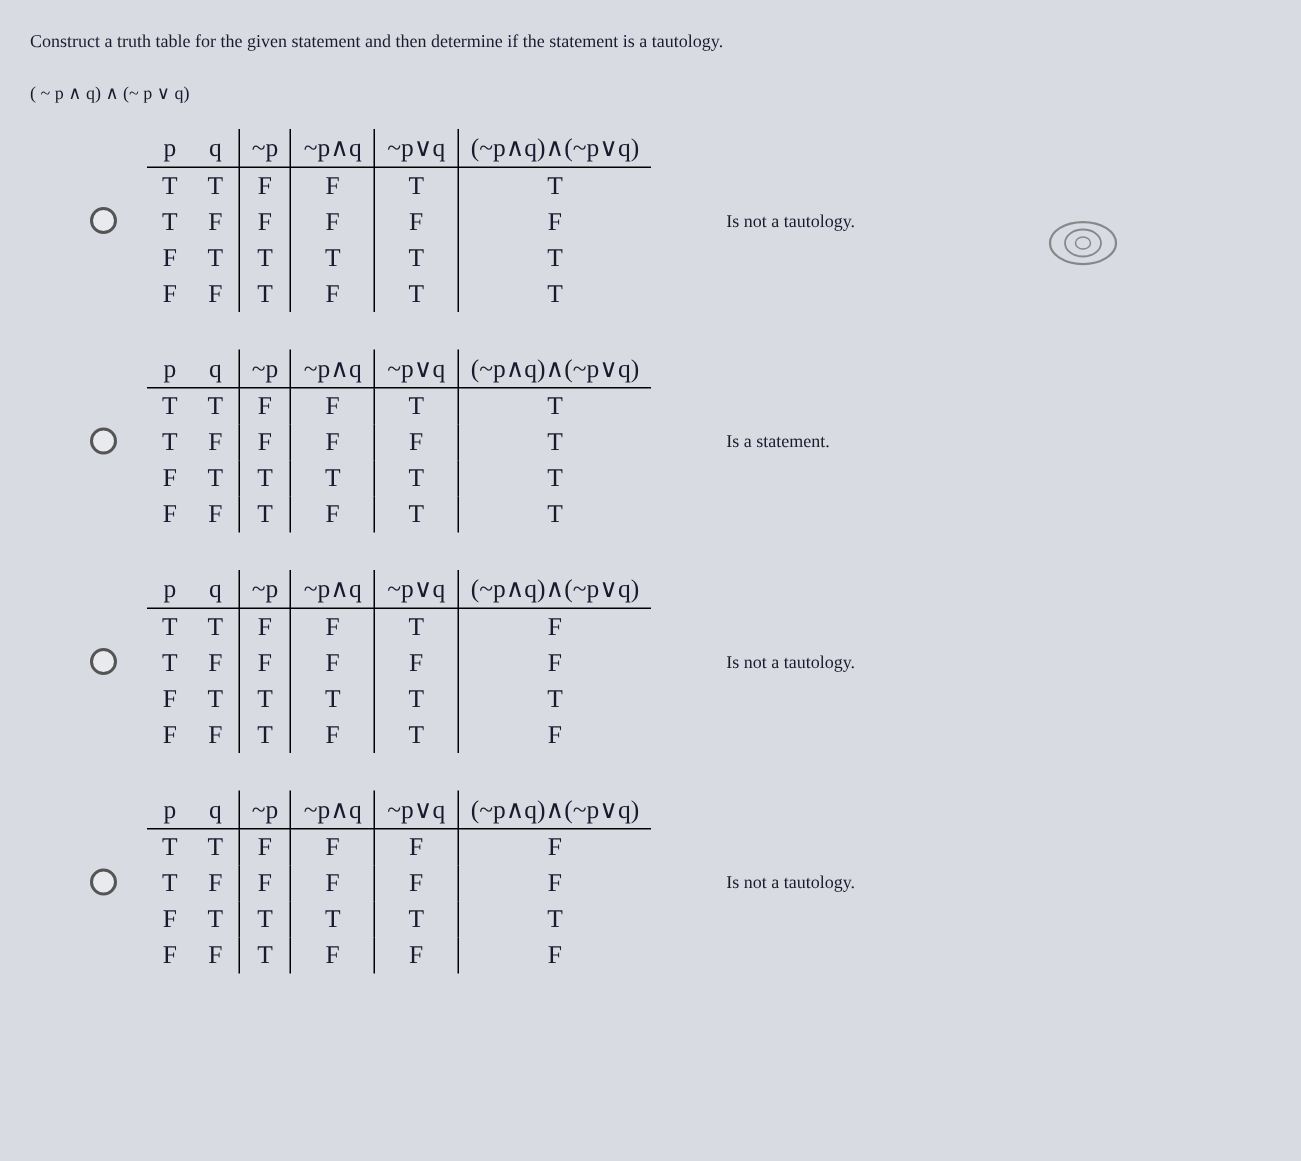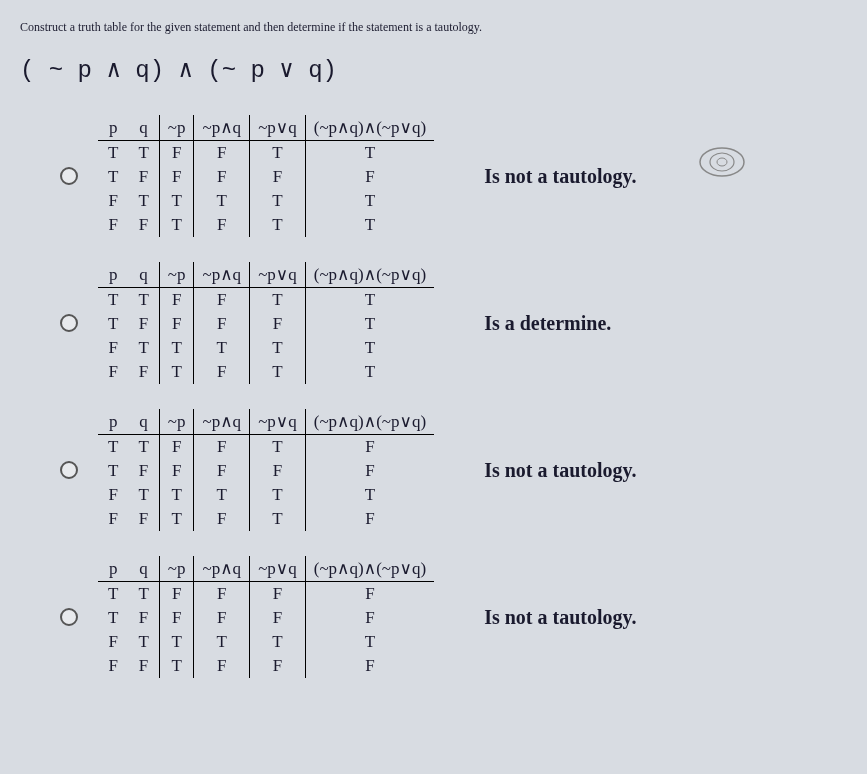--- a/index.html
+++ b/index.html
@@ -9,23 +9,23 @@
       padding: 20px;
       width: 867px;
       color: #1a1a2e;
     }
     .question-text {
       font-size: 12px;
       margin-bottom: 20px;
       font-weight: normal;
     }
     .statement {
-      font-size: 24px;
-      margin-bottom: 31px;
-      font-family: Liberation Mono, monospace;
+      font-size: 12px;
+      margin-bottom: 16px;
+      font-family: Liberation Serif, serif;
     }
     .option-row {
       display: flex;
       align-items: center;
       margin-bottom: 25px;
       padding-left: 40px;
     }
     .radio {
       width: 18px;
       height: 18px;
@@ -49,23 +49,22 @@
       white-space: nowrap;
     }
     .truth-table td {
       padding: 2px 10px;
       text-align: center;
     }
     .truth-table .col-border {
       border-right: 1.5px solid #000;
     }
     .conclusion {
-      font-size: 20px;
+      font-size: 12px;
       white-space: nowrap;
-      font-weight: bold;
     }
     .eyeball {
       position: absolute;
       right: 120px;
       top: 145px;
       width: 50px;
       height: 35px;
     }
     .eyeball svg { width: 100%; height: 100%; }
   </style>
@@ -176,21 +175,21 @@
           <tr>
             <td>F</td>
             <td class="col-border">F</td>
             <td class="col-border">T</td>
             <td class="col-border">F</td>
             <td class="col-border">T</td>
             <td>T</td>
           </tr>
         </tbody>
       </table>
-      <div class="conclusion">Is a determine.</div>
+      <div class="conclusion">Is a statement.</div>
     </div>
     <div class="option-row">
       <div class="radio"></div>
       <table class="truth-table">
         <thead>
           <tr>
             <th>p</th>
             <th class="col-border">q</th>
             <th class="col-border">~p</th>
             <th class="col-border">~p∧q</th>

